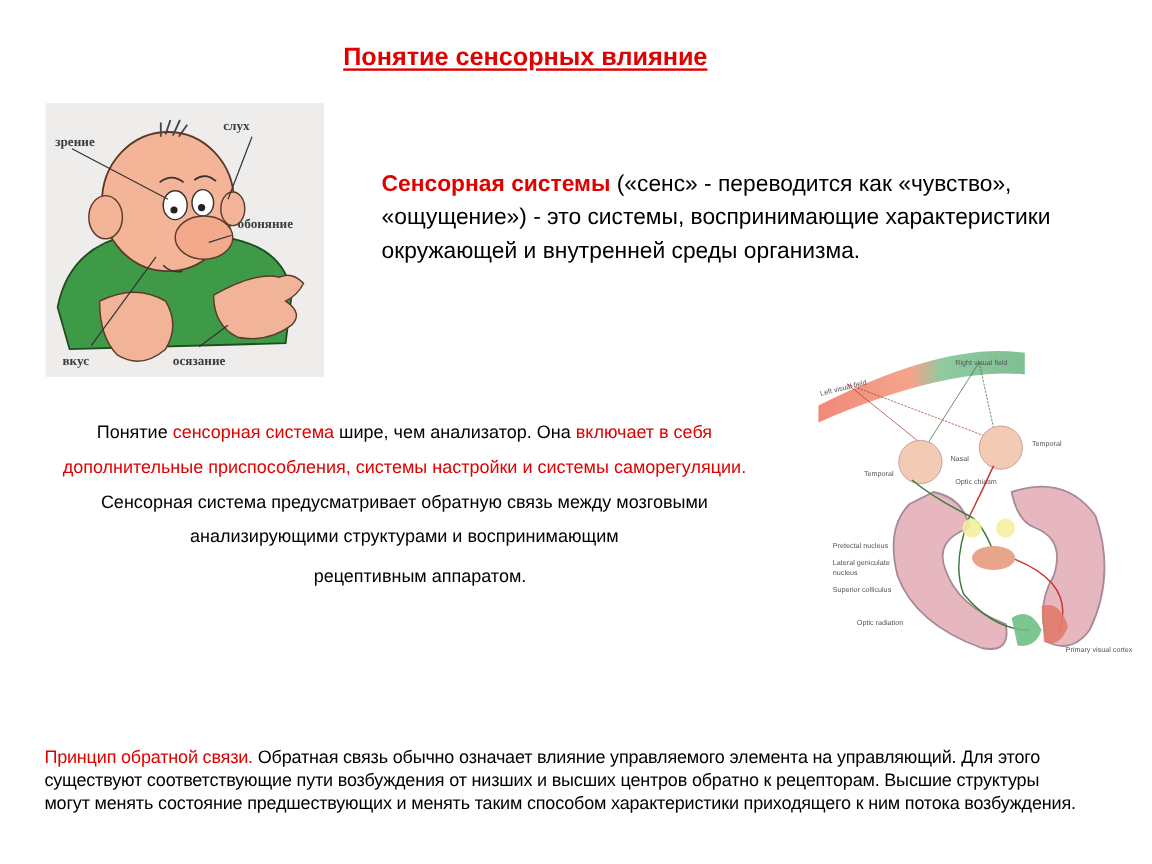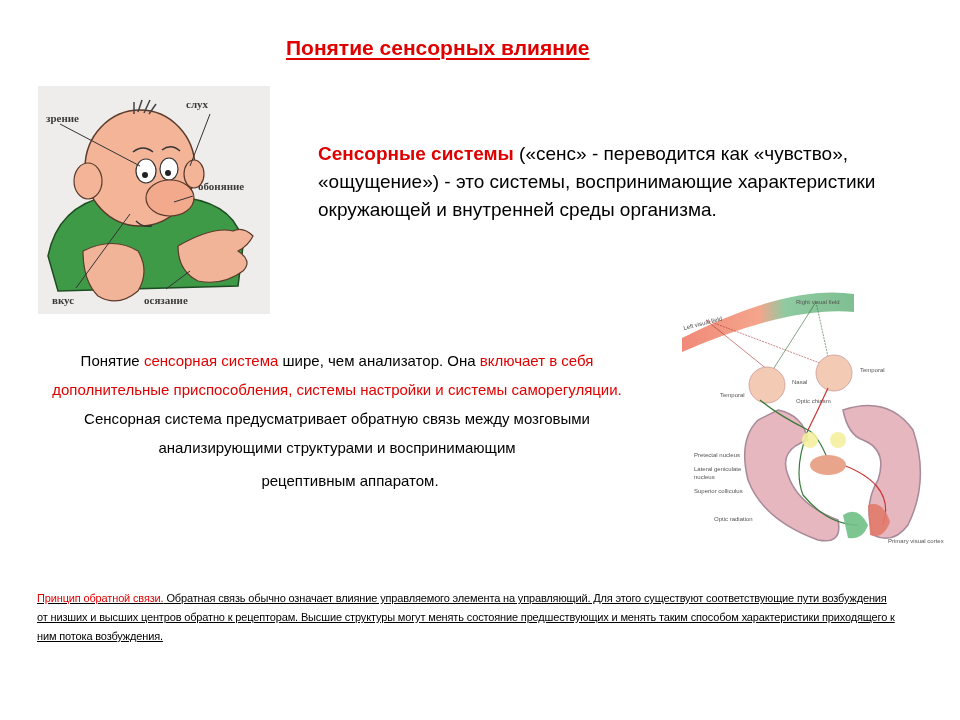--- a/index.html
+++ b/index.html
@@ -6,21 +6,21 @@
   body { width:960px; height:720px; position:relative; overflow:hidden; font-family:"Liberation Sans", sans-serif; color:#000; }
   .title { position:absolute; left:286px; top:36px; font-size:21px; font-weight:bold; color:#e00000; text-decoration:underline; text-decoration-thickness:2px; text-underline-offset:3px; white-space:nowrap; }
   .cartoon { position:absolute; left:38px; top:86px; width:232px; height:228px; background:#efedeb; }
   .cartoon svg { display:block; }
   .def { position:absolute; left:318px; top:140px; width:560px; font-size:19px; line-height:28px; }
   .red { color:#e00000; }
   .redb { color:#e00000; font-weight:bold; }
   .para2 { position:absolute; left:37px; top:346px; width:600px; font-size:15px; line-height:29px;text-align:center; }
   .para2 .line-last { display:block; margin-top:4px;margin-left:26px; }
   .diagram { position:absolute; left:668px; top:290px; width:282px; height:262px; }
-  .para3 { position:absolute; left:37px; top:589px; width:860px; font-size:11px; line-height:19px; letter-spacing:-0.15px;text-decoration:underline; }
+  .para3 { position:absolute; left:37px; top:622px; width:860px; font-size:15px; line-height:19px; letter-spacing:-0.15px; }
   .lbl { font-family:"Liberation Serif", serif; font-weight:bold; fill:#3c3c3c; font-size:11px; }
   .dlbl { font-family:"Liberation Sans", sans-serif; fill:#555; font-size:6px; }
 </style>
 </head>
 <body>
 
 <div class="title">Понятие сенсорных влияние</div>
 
 <div class="cartoon">
   <svg width="232" height="228" viewBox="0 0 232 228">
@@ -55,21 +55,21 @@
     <line x1="128" y1="203" x2="152" y2="185" stroke="#333" stroke-width="1"></line>
 
     <text class="lbl" x="8" y="36">зрение</text>
     <text class="lbl" x="148" y="22">слух</text>
     <text class="lbl" x="160" y="104">обоняние</text>
     <text class="lbl" x="14" y="218">вкус</text>
     <text class="lbl" x="106" y="218">осязание</text>
   </svg>
 </div>
 
-<div class="def"><span class="redb">Сенсорные системы</span><span> («сенс» - переводится как «чувство», «ощущение») - это системы, воспринимающие характеристики окружающей и внутренней среды организма.</span></div>
+<div class="def"><span class="redb">Сенсорная системы</span><span> («сенс» - переводится как «чувство», «ощущение») - это системы, воспринимающие характеристики окружающей и внутренней среды организма.</span></div>
 
 <div class="para2"><span>Понятие </span><span class="red">сенсорная система</span><span> шире, чем анализатор. Она </span><span class="red">включает в себя дополнительные приспособления, системы настройки и системы саморегуляции.</span><span> Сенсорная система предусматривает обратную связь между мозговыми анализирующими структурами и воспринимающим</span><span class="line-last">рецептивным аппаратом.</span></div>
 
 <div class="diagram">
   <svg width="282" height="262" viewBox="0 0 282 262">
     <defs>
       <linearGradient id="fieldGrad" x1="0" y1="0" x2="1" y2="0">
         <stop offset="0" stop-color="#f08a78"></stop>
         <stop offset="0.45" stop-color="#f4a58c"></stop>
         <stop offset="0.6" stop-color="#8fcaa0"></stop>

